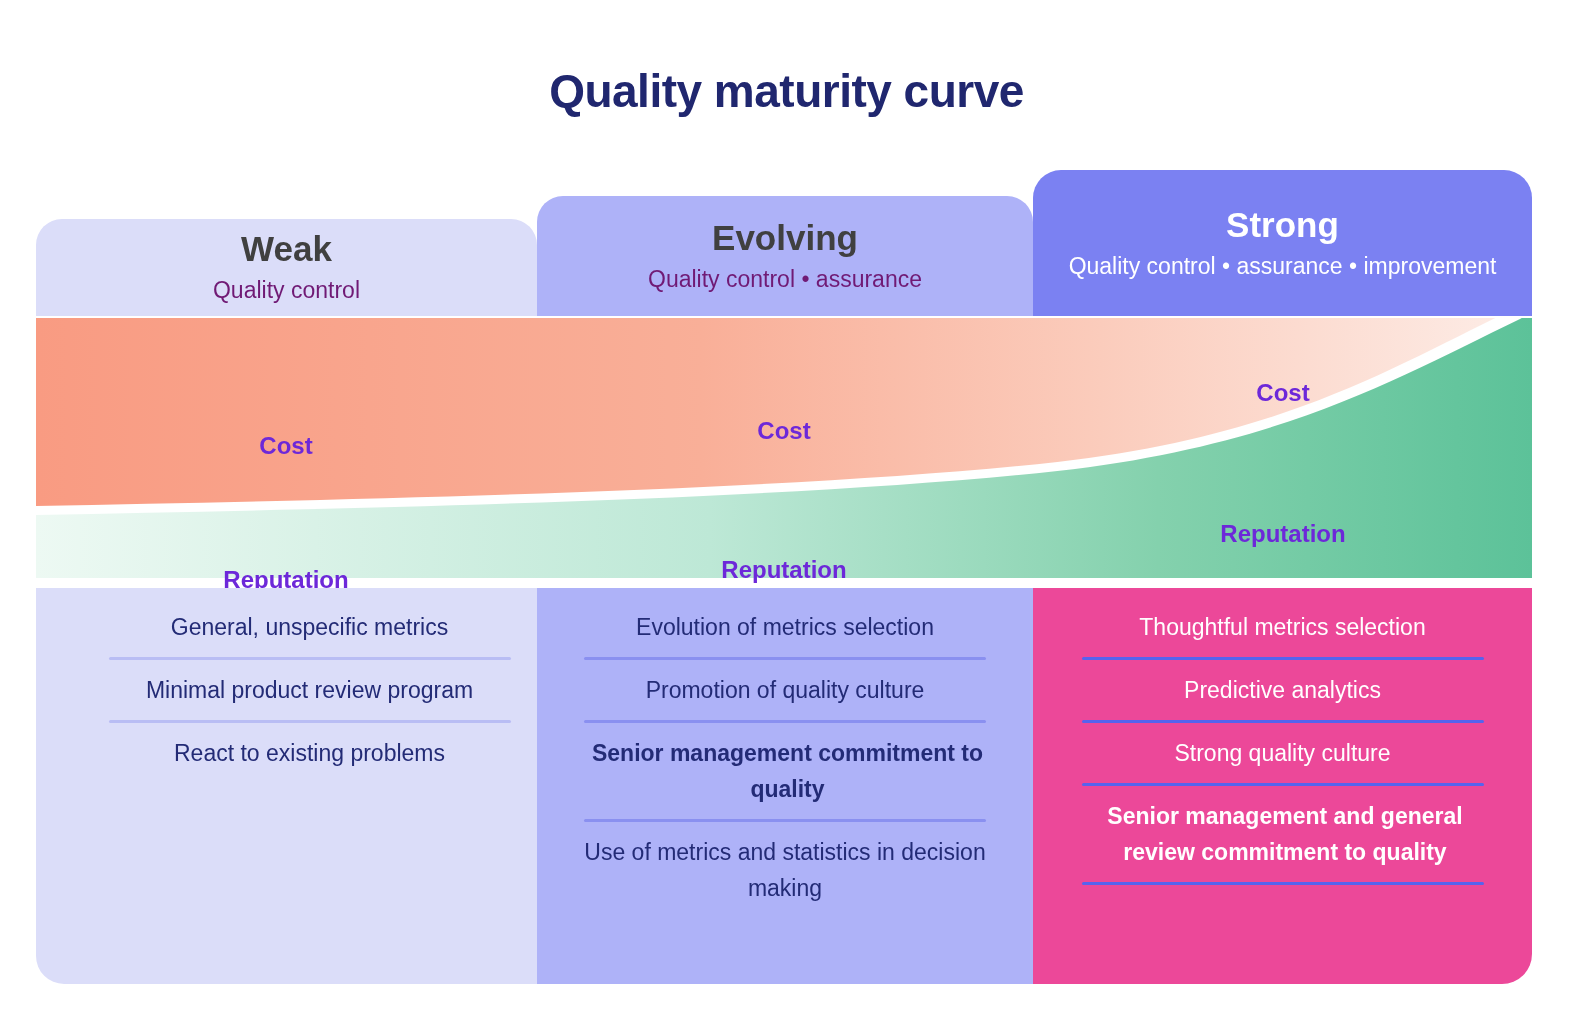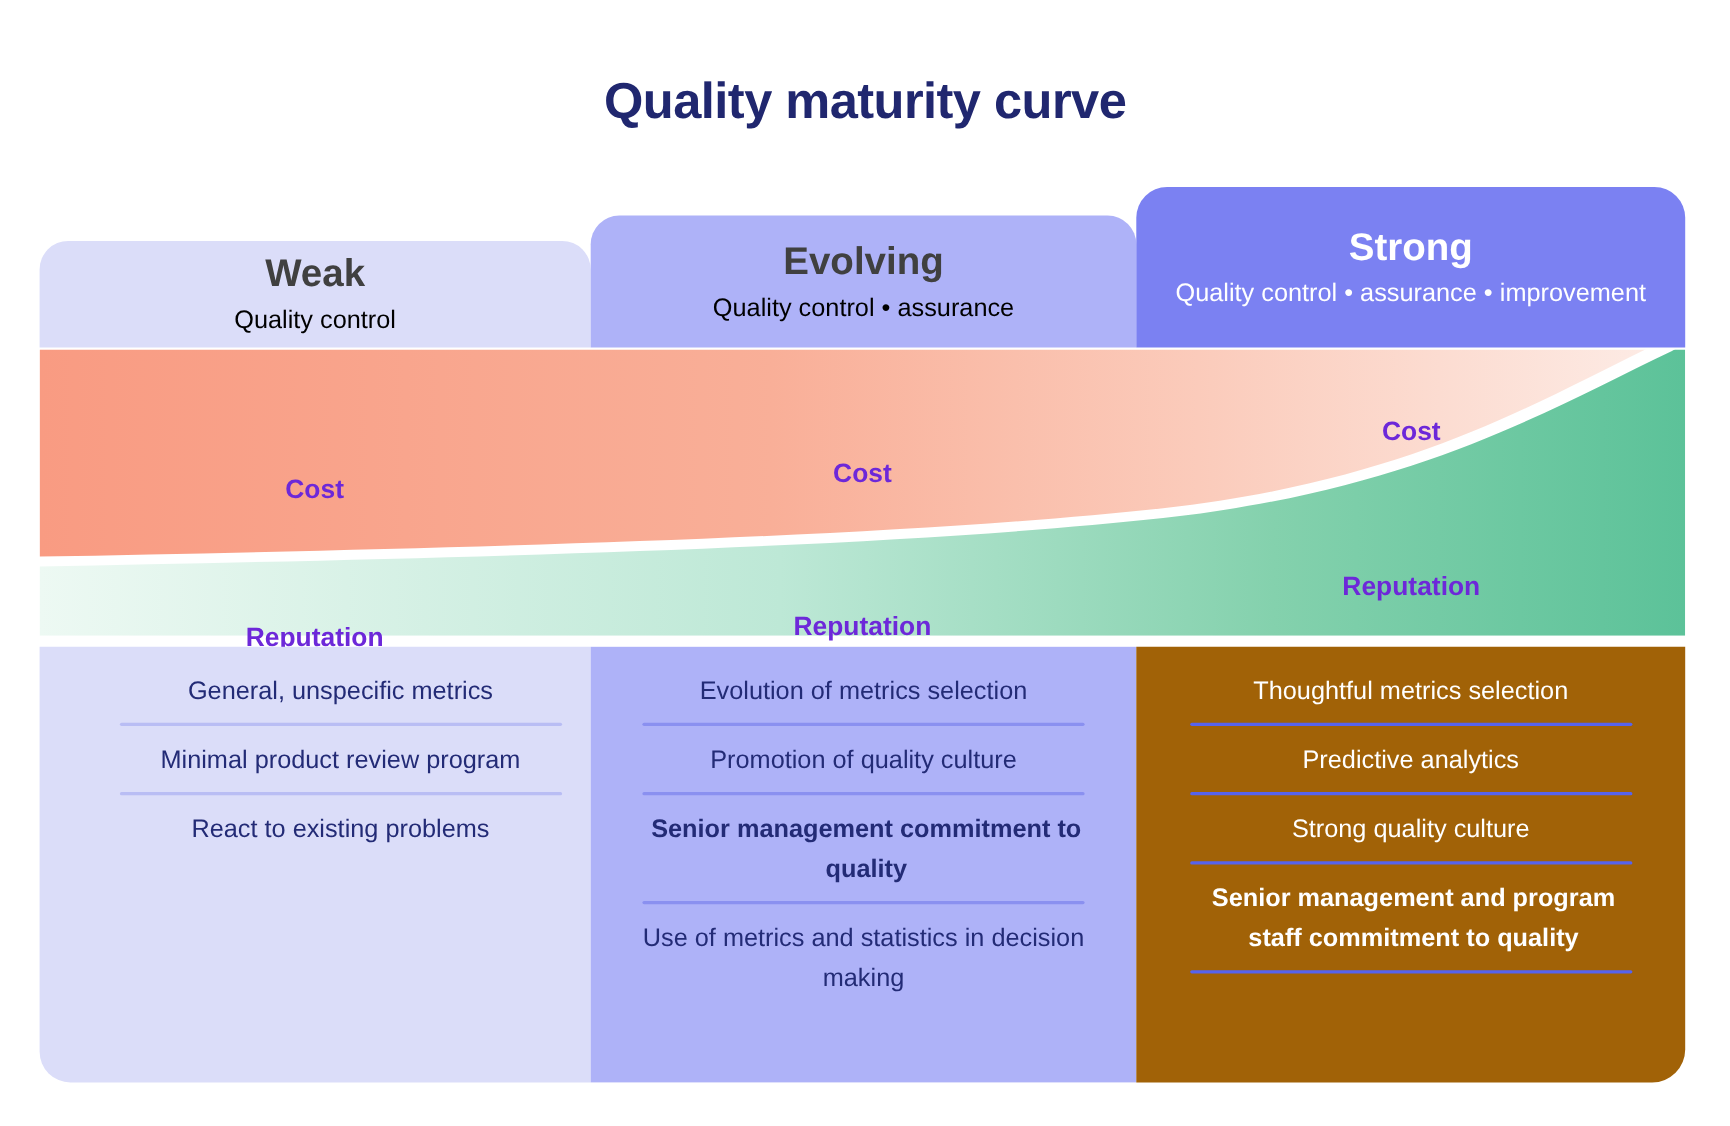--- a/index.html
+++ b/index.html
@@ -52,21 +52,21 @@
     border-radius: 28px 28px 0 0;
   }
   .hdr .col-title {
     font-size: 35px;
     font-weight: bold;
     color: #404040;
     line-height: 1.05;
   }
   .hdr .col-subtitle {
     font-size: 23px;
-    color: #000000;
+    color: #701a75;
     line-height: 1.1;
   }
   .hdr-strong .col-title,
   .hdr-strong .col-subtitle { color: #ffffff; }
 
   
   .band {
     position: absolute;
     left: 36px; top: 318px;
     width: 1496px; height: 260px;
@@ -101,21 +101,21 @@
     background: #dbddf9;
     border-radius: 0 0 0 28px;
     padding-left: 46px;
   }
   .body-evolving {
     left: 537px; width: 496px;
     background: #aeb2f8;
   }
   .body-strong {
     left: 1033px; width: 499px;
-    background: #a16207;
+    background: #ec4899;
     border-radius: 0 0 30px 0;
   }
 
   .list-item {
     padding: 12px 38px;
     text-align: center;
     font-size: 23px;
     line-height: 36px;
     color: #232b76;
   }
@@ -199,17 +199,17 @@
     <div class="list-item">Use of metrics and statistics in decision making</div>
   </div>
 
   <div class="body-box body-strong">
     <div class="list-item">Thoughtful metrics selection</div>
     <div class="divider"></div>
     <div class="list-item">Predictive analytics</div>
     <div class="divider"></div>
     <div class="list-item">Strong quality culture</div>
     <div class="divider"></div>
-    <div class="list-item bold">Senior management and program staff commitment to quality</div>
+    <div class="list-item bold">Senior management and general review commitment to quality</div>
     <div class="divider"></div>
   </div>
 
 </div>
 
 </body></html>

